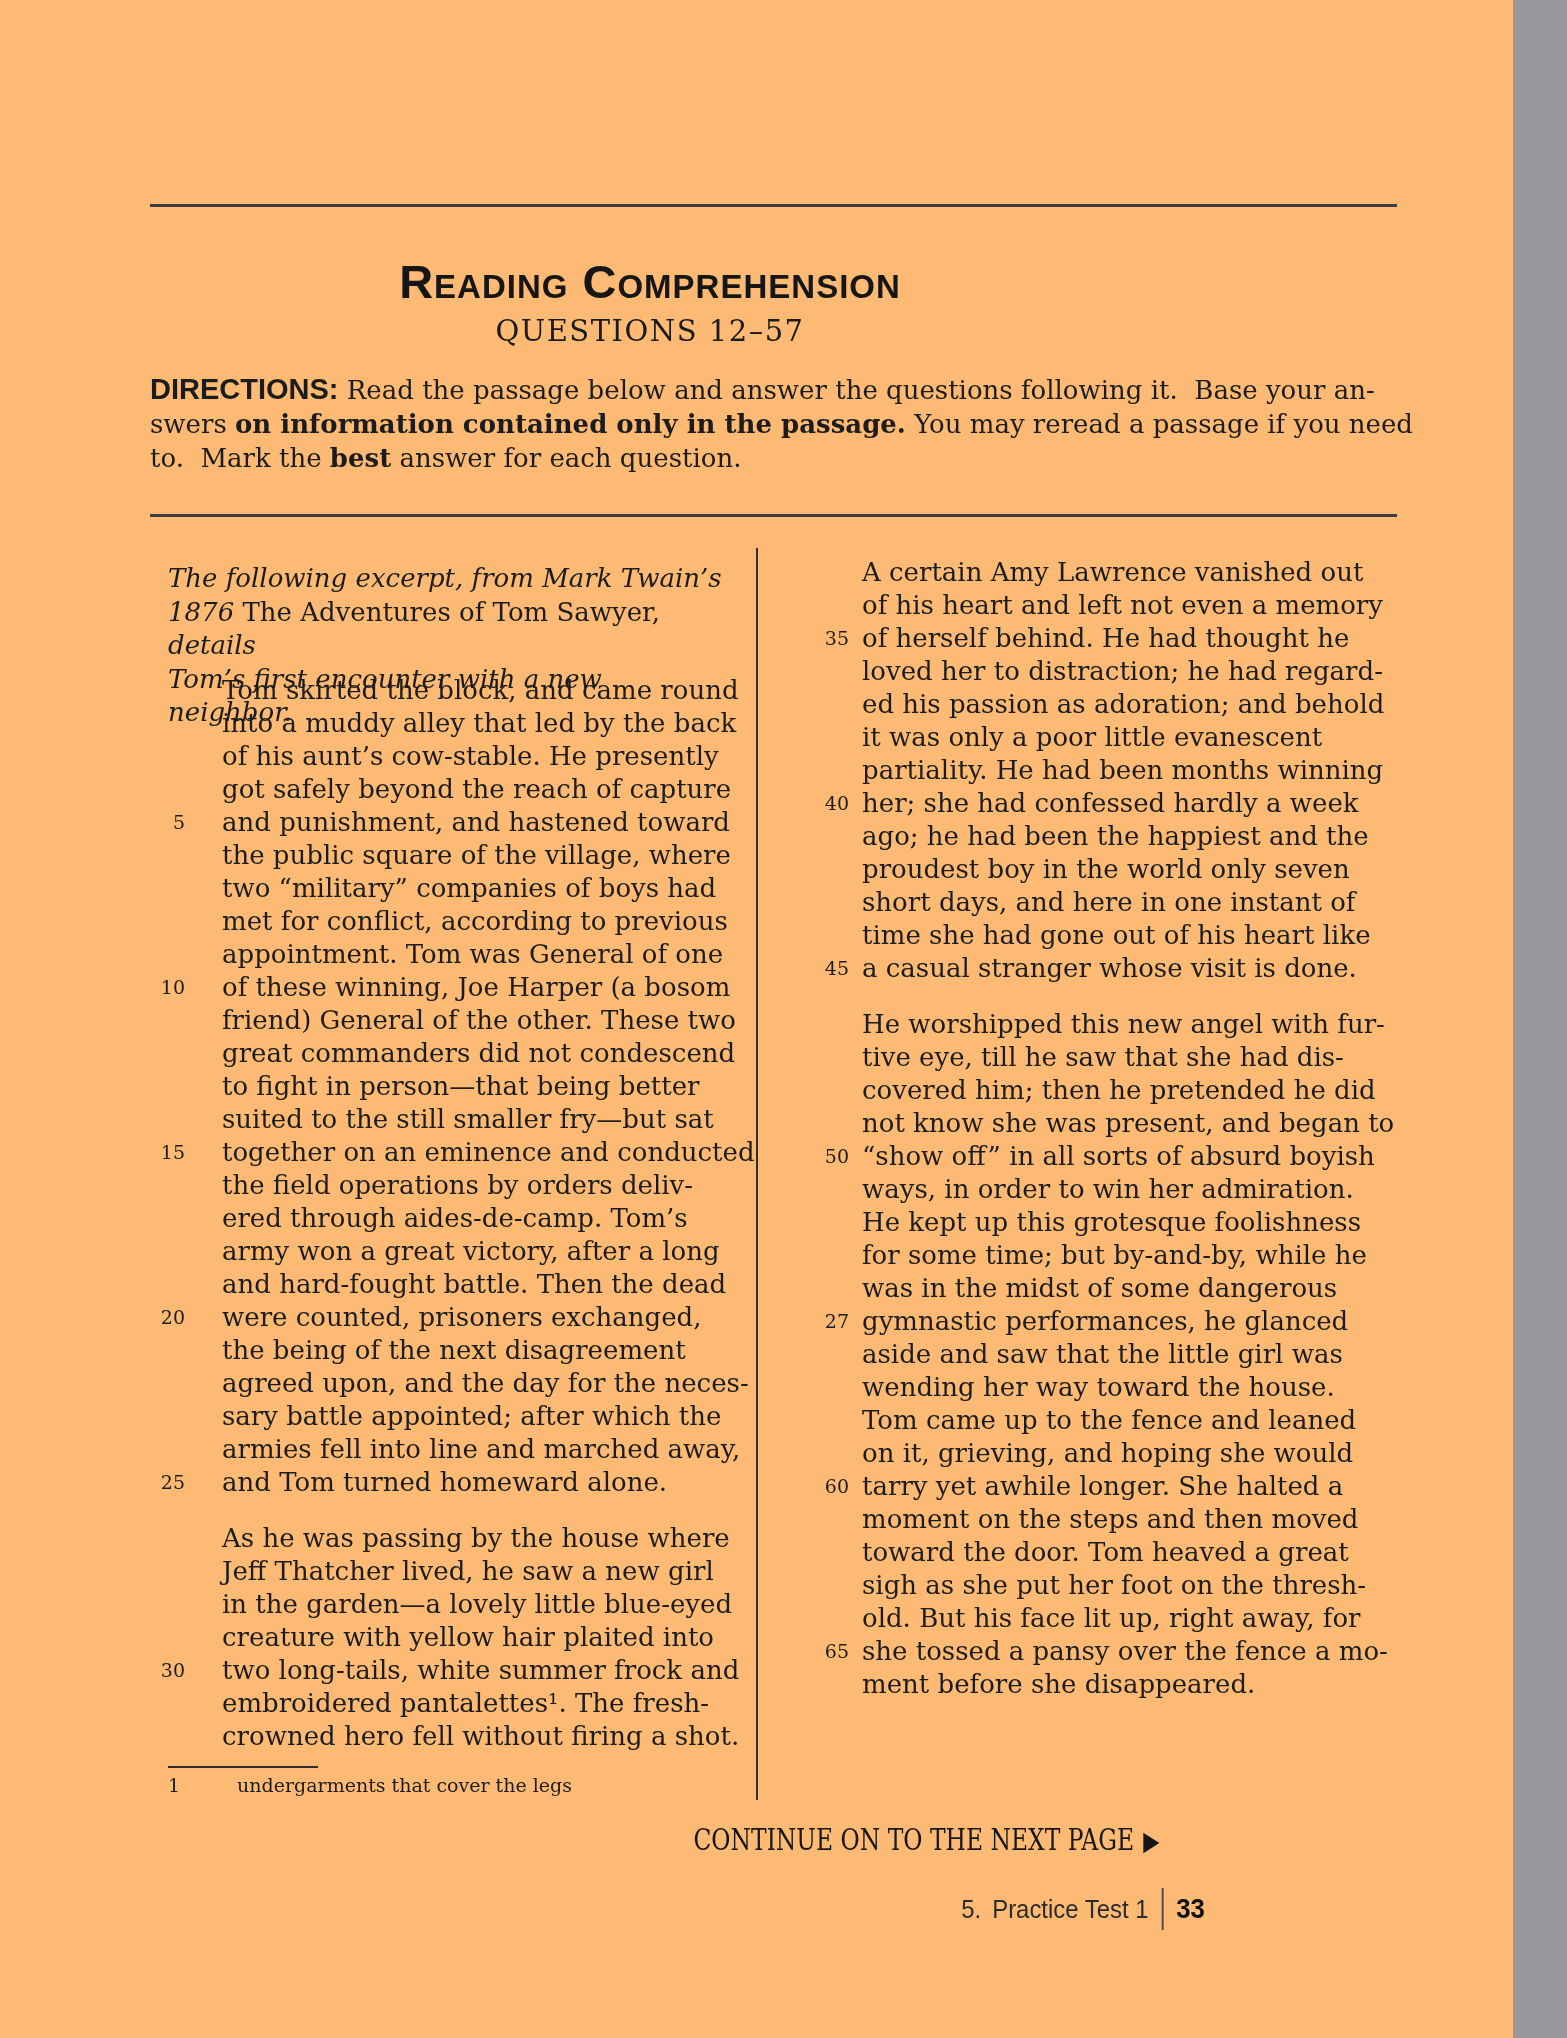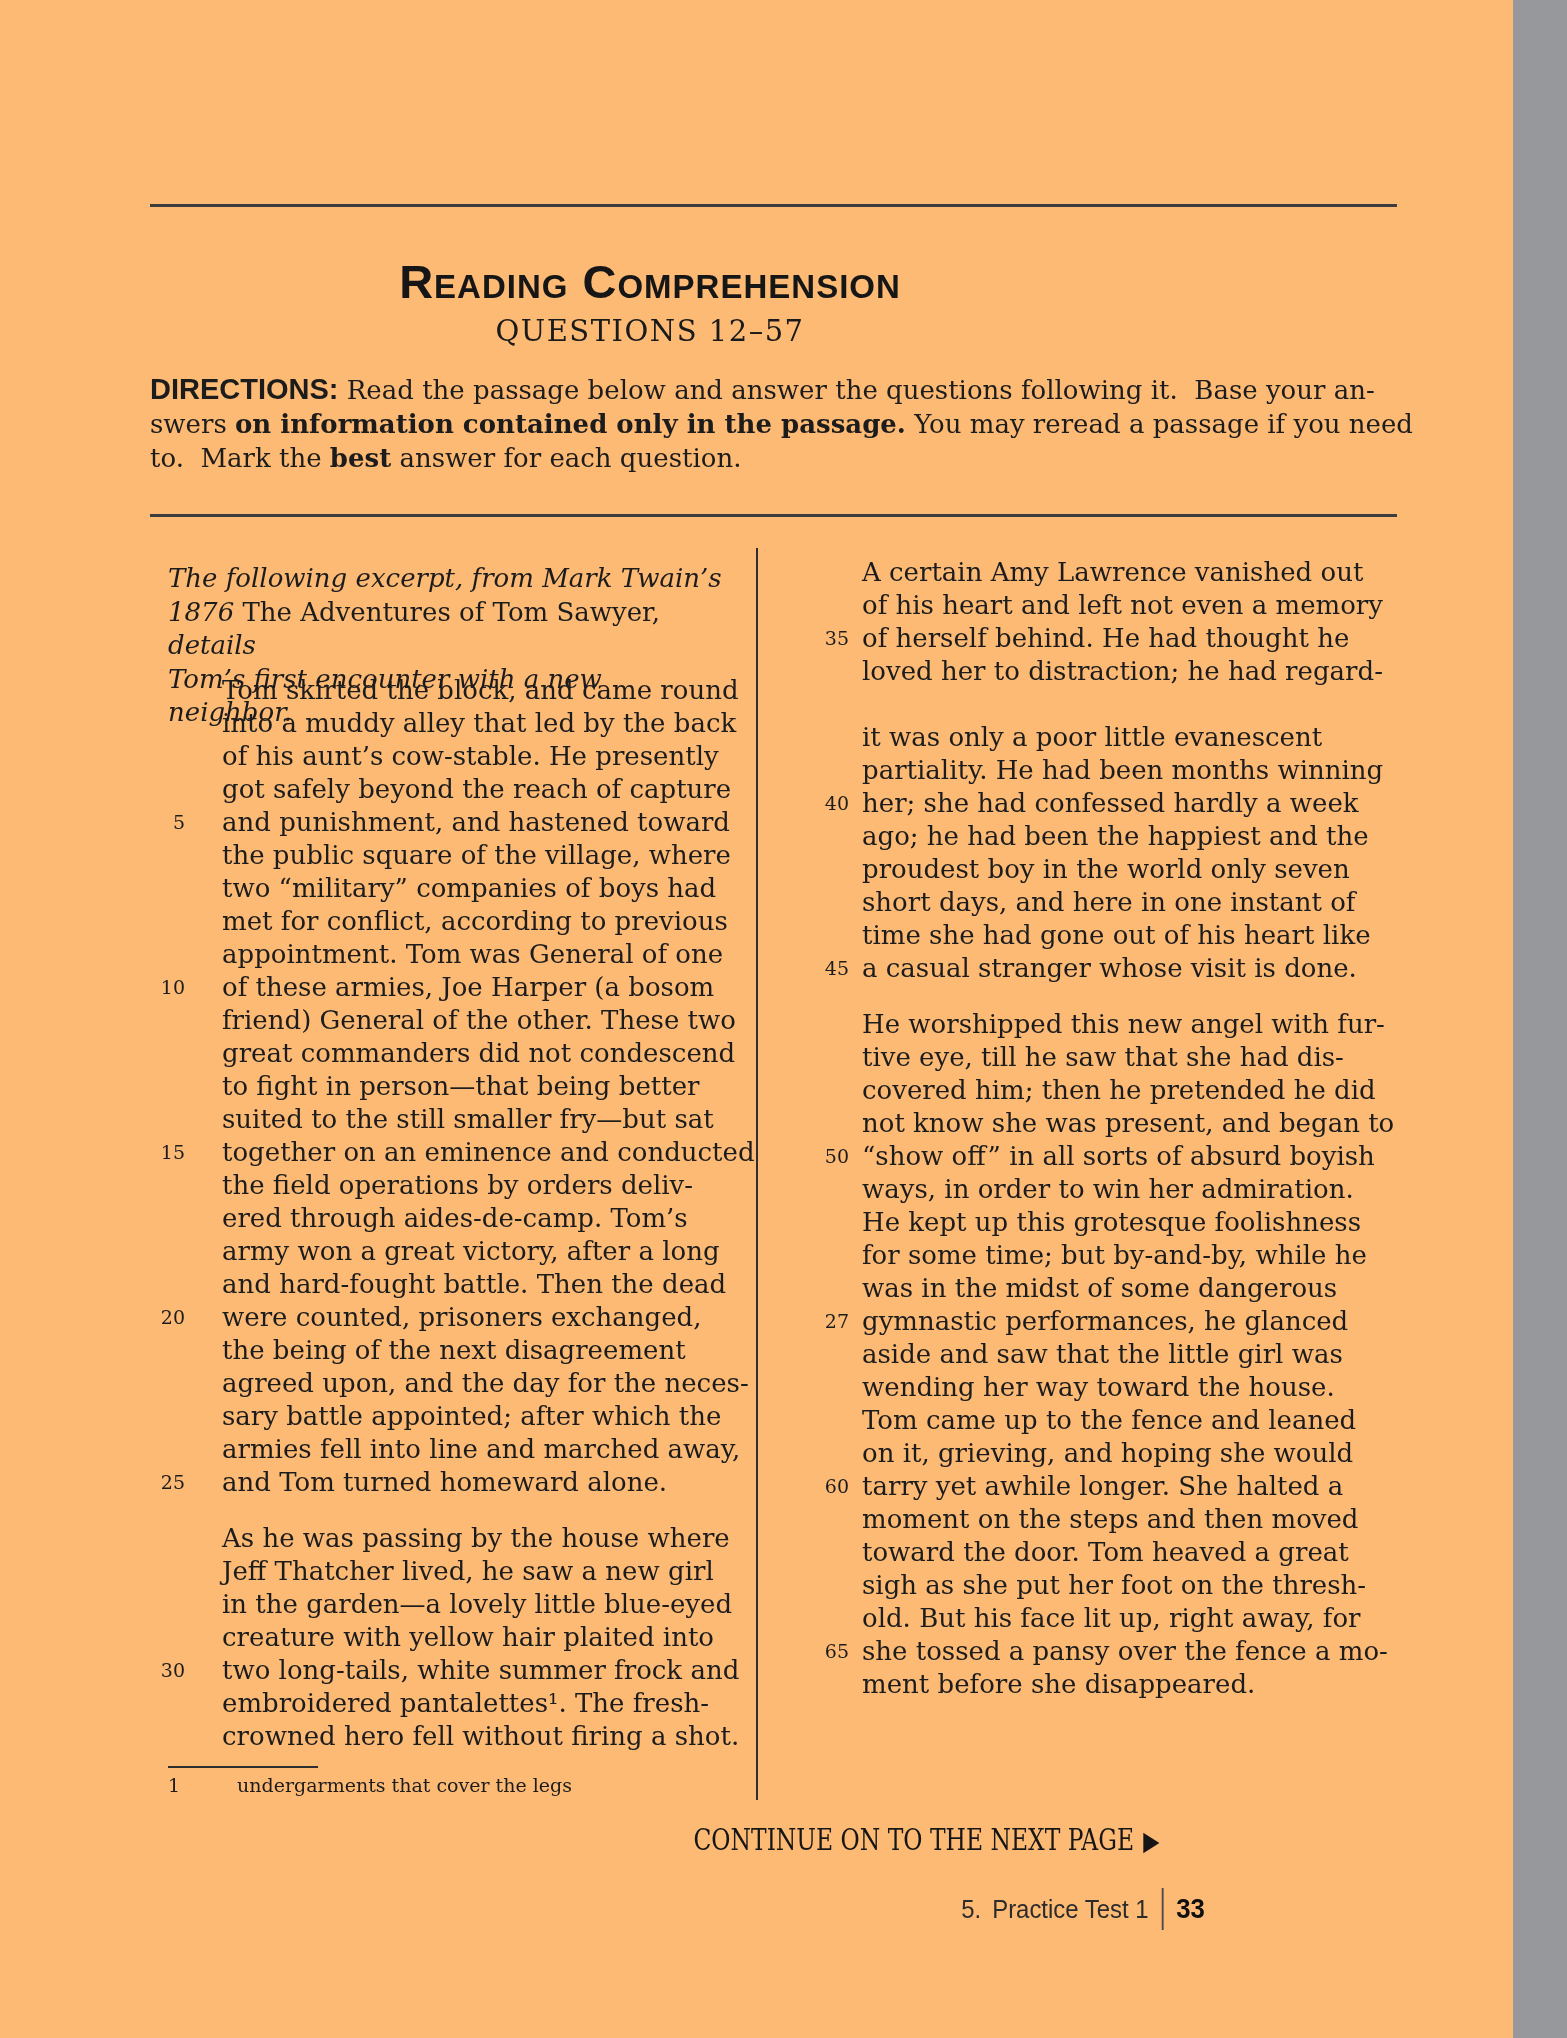--- a/index.html
+++ b/index.html
@@ -97,21 +97,21 @@
       <div class="pline">
         <span class="lnum"></span>
         <span class="ltext">met for conflict, according to previous</span>
       </div>
       <div class="pline">
         <span class="lnum"></span>
         <span class="ltext">appointment. Tom was General of one</span>
       </div>
       <div class="pline">
         <span class="lnum">10</span>
-        <span class="ltext">of these armies, Joe Harper (a bosom</span>
+        <span class="ltext">of these winning, Joe Harper (a bosom</span>
       </div>
       <div class="pline">
         <span class="lnum"></span>
         <span class="ltext">friend) General of the other. These two</span>
       </div>
       <div class="pline">
         <span class="lnum"></span>
         <span class="ltext">great commanders did not condescend</span>
       </div>
       <div class="pline">
@@ -209,20 +209,21 @@
       <div class="pline">
         <span class="lnum">35</span>
         <span class="ltext">of herself behind. He had thought he</span>
       </div>
       <div class="pline">
         <span class="lnum"></span>
         <span class="ltext">loved her to distraction; he had regard-</span>
       </div>
       <div class="pline">
         <span class="lnum"></span>
+        <span class="ltext">ed his passion as adoration; and behold</span>
       </div>
       <div class="pline">
         <span class="lnum"></span>
         <span class="ltext">it was only a poor little evanescent</span>
       </div>
       <div class="pline">
         <span class="lnum"></span>
         <span class="ltext">partiality. He had been months winning</span>
       </div>
       <div class="pline">

